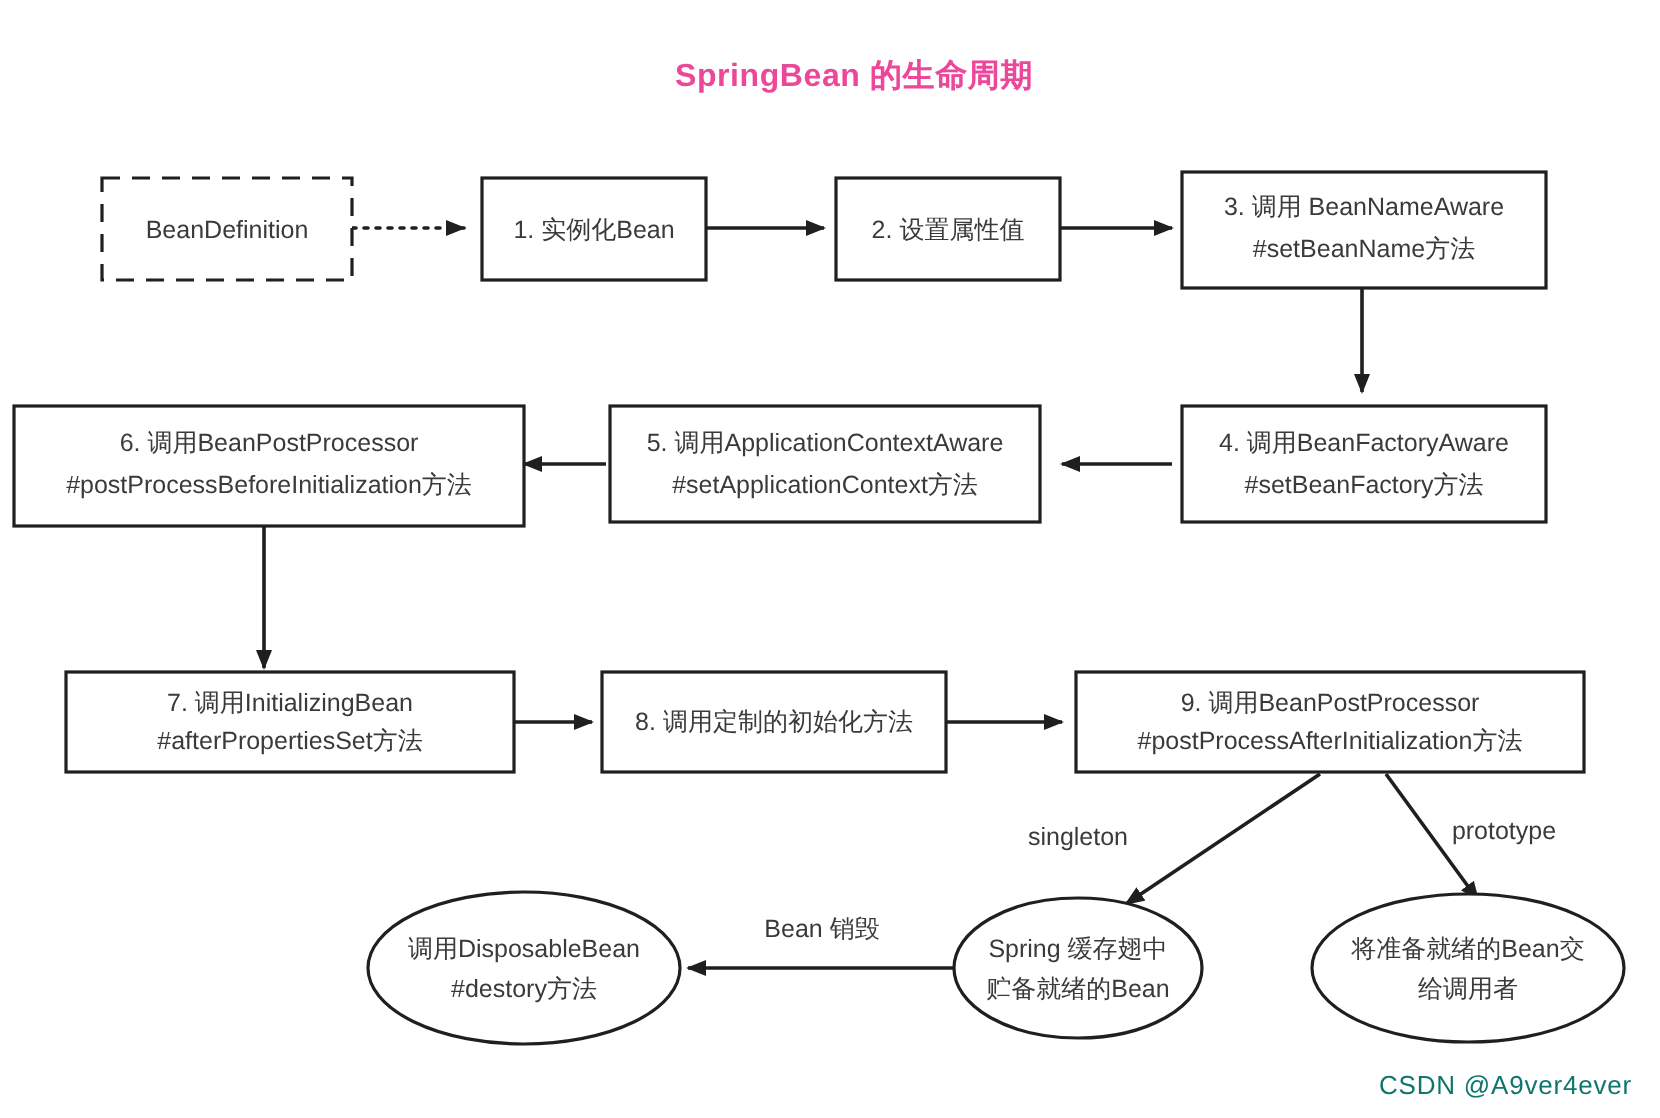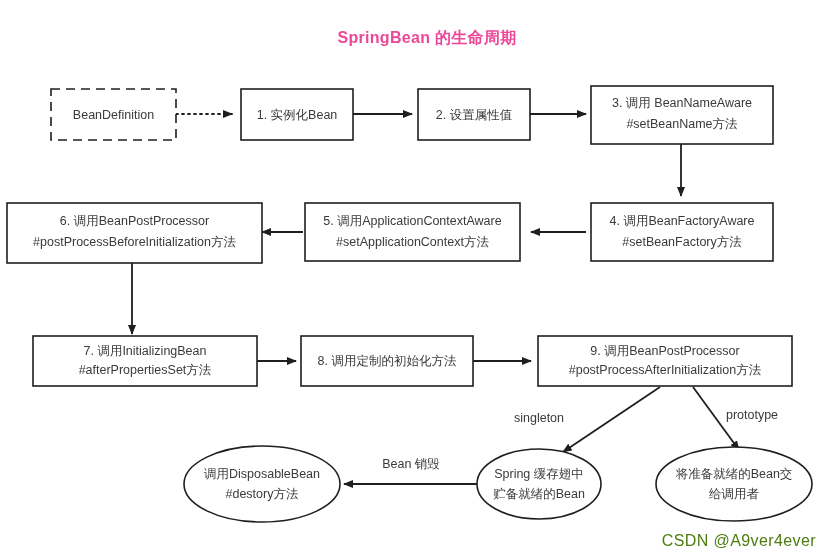--- a/index.html
+++ b/index.html
@@ -71,22 +71,22 @@
     font-family: "Liberation Sans", "DejaVu Sans", sans-serif;
     font-size: 12.5px;
     fill: #3a3a3a;
     text-anchor: middle;
     dominant-baseline: middle;
   }
   #watermark {
     position: absolute;
     right: 14px;
     bottom: 9px;
-    font-size: 16px;
-    color: #4d7c0f;
+    font-size: 13px;
+    color: #0f766e;
     font-family: "Liberation Sans", "DejaVu Sans", sans-serif;
     letter-spacing: 0.4px;
   }
 </style>
 </head>
 <body>
 
 <div id="diagram-title">SpringBean 的生命周期</div>
 
 <svg id="flow-svg" width="830" height="559" viewBox="0 0 830 559" xmlns="http://www.w3.org/2000/svg">

